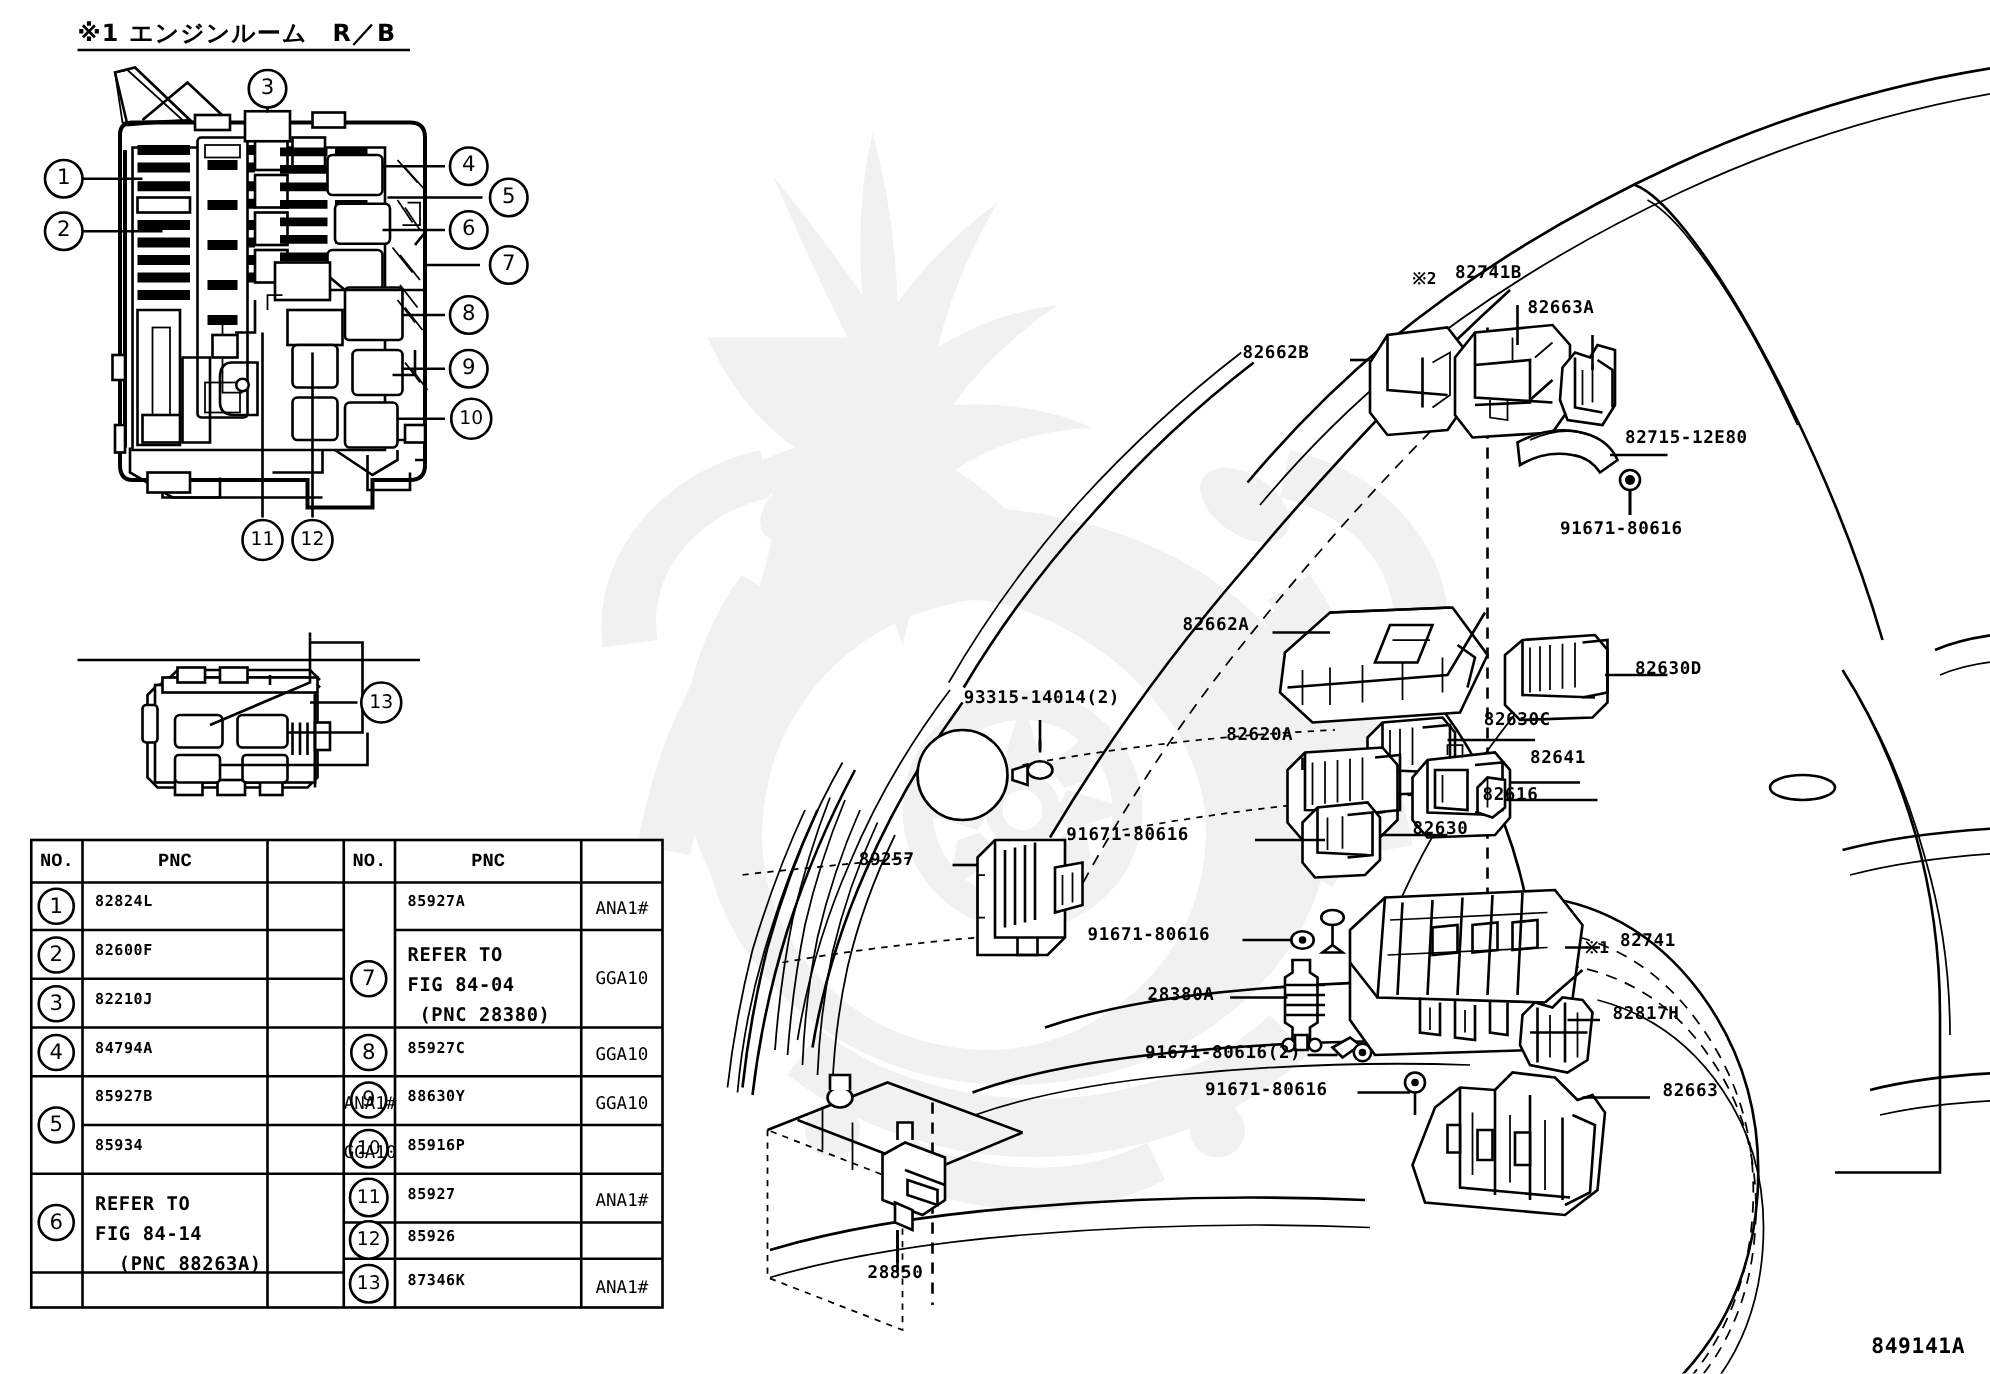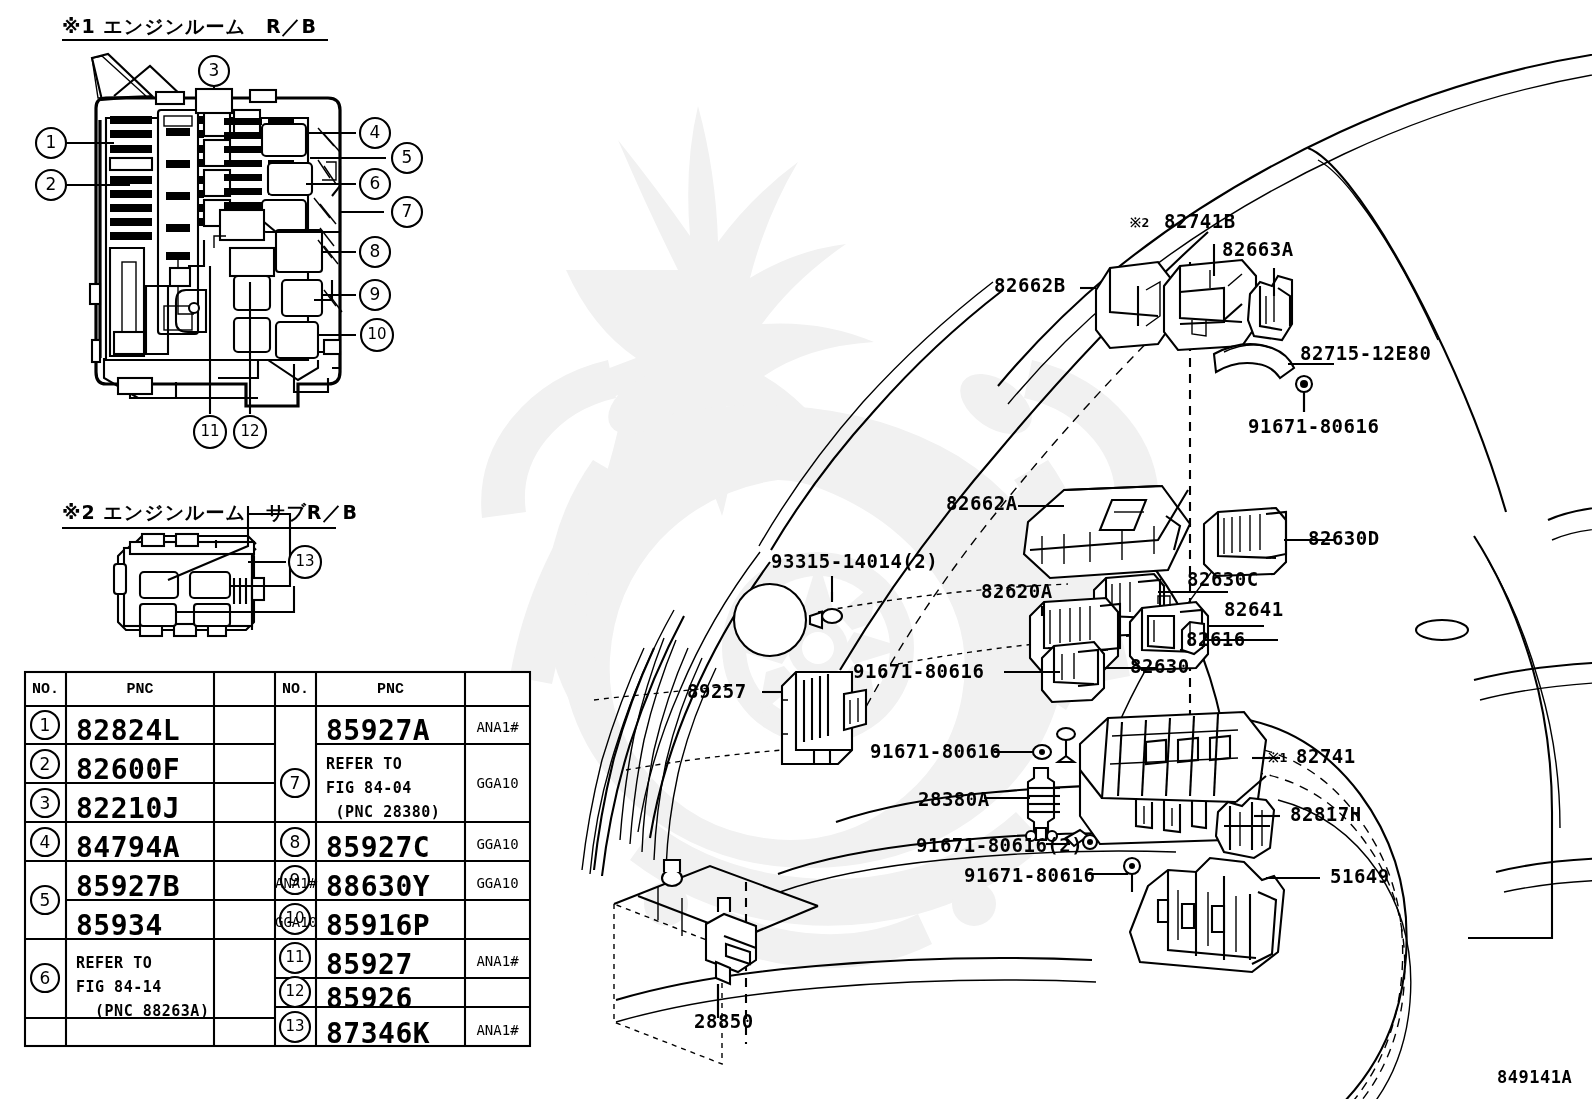--- a/index.html
+++ b/index.html
@@ -6,35 +6,35 @@
   html,body{margin:0;padding:0;background:#ffffff;}
   body{
     width:1592px;height:1099px;position:relative;overflow:hidden;
     font-family:"DejaVu Sans","Liberation Sans",sans-serif;
     color:#000;
   }
   .stage{position:absolute;left:0;top:0;width:1592px;height:944px;margin-left:18px;}
   svg{display:block;}
   .pn{
     font-family:"DejaVu Sans Mono","Liberation Mono",monospace;
-    font-weight:bold;font-size:19px;letter-spacing:0.5px;
+    font-weight:bold;font-size:14px;letter-spacing:0.5px;
     white-space:pre;
   }
   .pn-sm{font-size:13px;}
   .sec-title{
     font-family:"DejaVu Sans","Liberation Sans",sans-serif;
     font-weight:bold;font-size:19px;letter-spacing:1px;white-space:pre;
   }
   .tbl-head{
     font-family:Liberation Mono, monospace;
     font-size:15px;font-weight:bold;
   }
   .tbl-cell{
     font-family:"DejaVu Sans Mono","Liberation Mono",monospace;
-    font-size:28px;font-weight:bold;letter-spacing:0.5px;white-space:pre;
+    font-size:12px;font-weight:bold;letter-spacing:0.5px;white-space:pre;
   }
   .tbl-opt{
     font-family:"DejaVu Sans Mono","Liberation Mono",monospace;
     font-size:14px;font-weight:normal;letter-spacing:0px;
   }
   .tbl-ref{
     font-family:"DejaVu Sans Mono","Liberation Mono",monospace;
     font-size:15px;font-weight:bold;letter-spacing:0.5px;white-space:pre;
   }
   .cnum{
@@ -679,21 +679,20 @@
     <line class="ln med" x1="1028" y1="844" x2="1052" y2="844"></line>
     <line class="ln med" x1="1068" y1="874" x2="1110" y2="874"></line>
     <line class="ln med" x1="1234" y1="758" x2="1262" y2="758"></line>
     <line class="ln med" x1="1236" y1="816" x2="1262" y2="816"></line>
     <line class="ln med" x1="1248" y1="878" x2="1302" y2="878"></line>
     <line class="ln med" x1="700" y1="984" x2="700" y2="1010"></line>
   </g>
 </svg>
 
 <div style="position:absolute;left:44px;top:14px;" class="sec-title">※1 エンジンルーム　R／B</div>
-<div style="position:absolute;left:44px;top:500px;" class="sec-title">※2 エンジンルーム　サブR／B</div>
 
 <div style="position:absolute;left:18px;top:132px;width:30px;text-align:center;" class="cnum">1</div>
 <div style="position:absolute;left:18px;top:174px;width:30px;text-align:center;" class="cnum">2</div>
 <div style="position:absolute;left:181px;top:60px;width:30px;text-align:center;" class="cnum">3</div>
 <div style="position:absolute;left:342px;top:122px;width:30px;text-align:center;" class="cnum">4</div>
 <div style="position:absolute;left:374px;top:147px;width:30px;text-align:center;" class="cnum">5</div>
 <div style="position:absolute;left:342px;top:173px;width:30px;text-align:center;" class="cnum">6</div>
 <div style="position:absolute;left:374px;top:201px;width:30px;text-align:center;" class="cnum">7</div>
 <div style="position:absolute;left:342px;top:241px;width:30px;text-align:center;" class="cnum">8</div>
 <div style="position:absolute;left:342px;top:284px;width:30px;text-align:center;" class="cnum">9</div>
@@ -772,18 +771,18 @@
 <div style="position:absolute;left:669px;top:680px;" class="pn">89257</div>
 <div style="position:absolute;left:835px;top:660px;" class="pn">91671-80616</div>
 <div style="position:absolute;left:852px;top:740px;" class="pn">91671-80616</div>
 <div style="position:absolute;left:900px;top:788px;" class="pn">28380A</div>
 <div style="position:absolute;left:898px;top:834px;" class="pn">91671-80616(2)</div>
 <div style="position:absolute;left:946px;top:864px;" class="pn">91671-80616</div>
 
 <div style="position:absolute;left:1250px;top:748px;" class="pn pn-sm">※1</div>
 <div style="position:absolute;left:1278px;top:745px;" class="pn">82741</div>
 <div style="position:absolute;left:1272px;top:803px;" class="pn">82817H</div>
-<div style="position:absolute;left:1312px;top:865px;" class="pn">51649</div>
+<div style="position:absolute;left:1312px;top:865px;" class="pn">82663</div>
 <div style="position:absolute;left:676px;top:1010px;" class="pn">28850</div>
 
 <div style="position:absolute;left:1479px;top:1067px;" class="figid">849141A</div>
 
 </div>
 
 </body></html>

